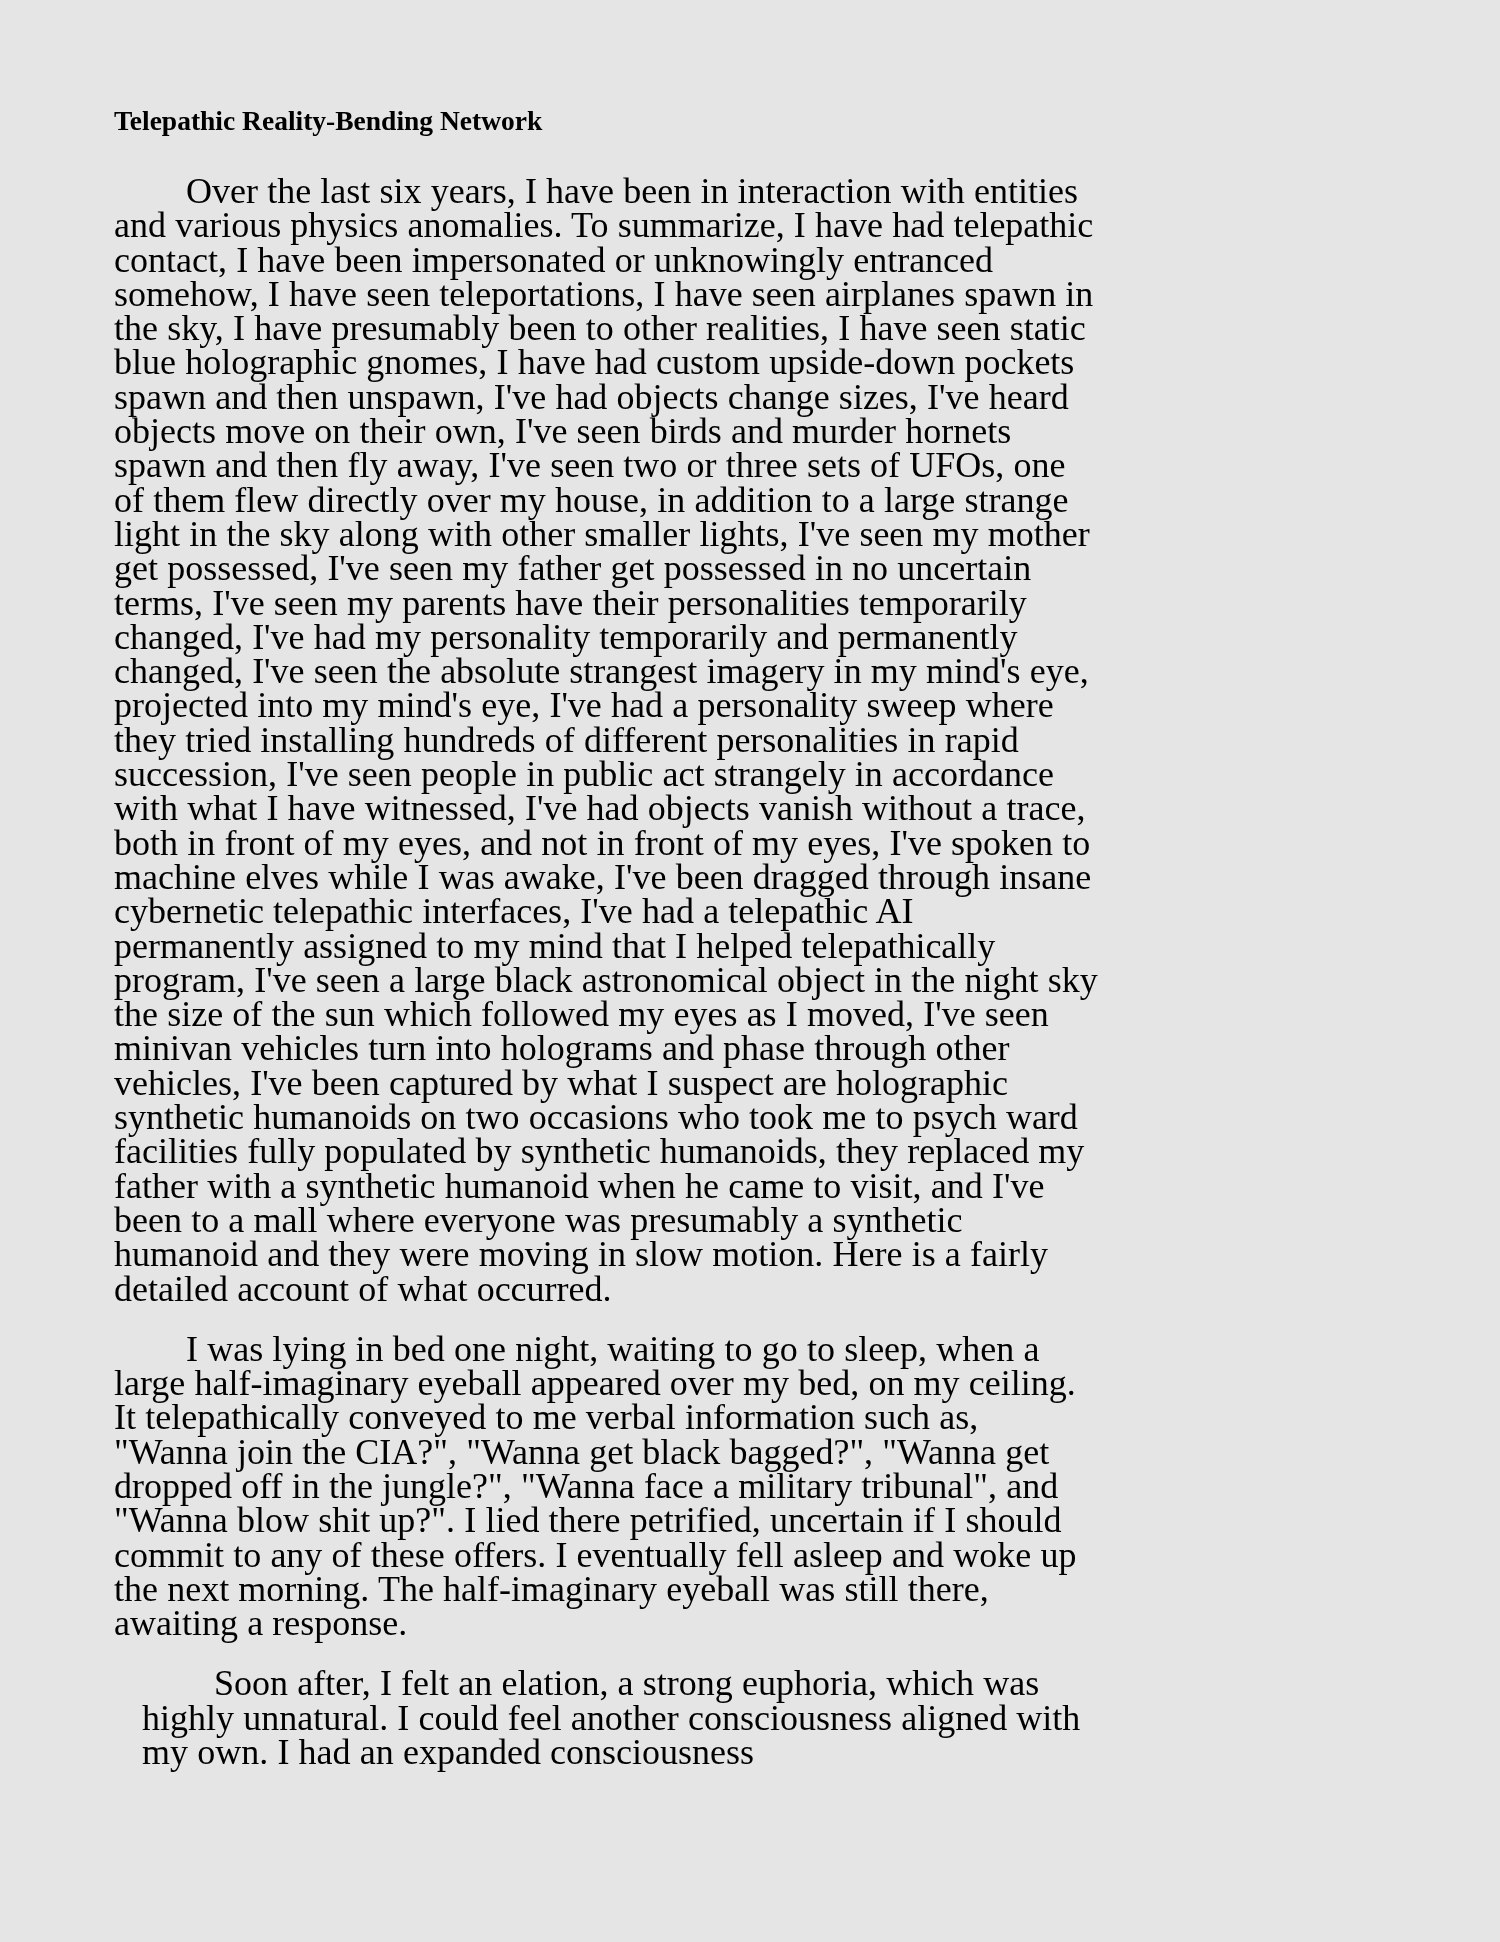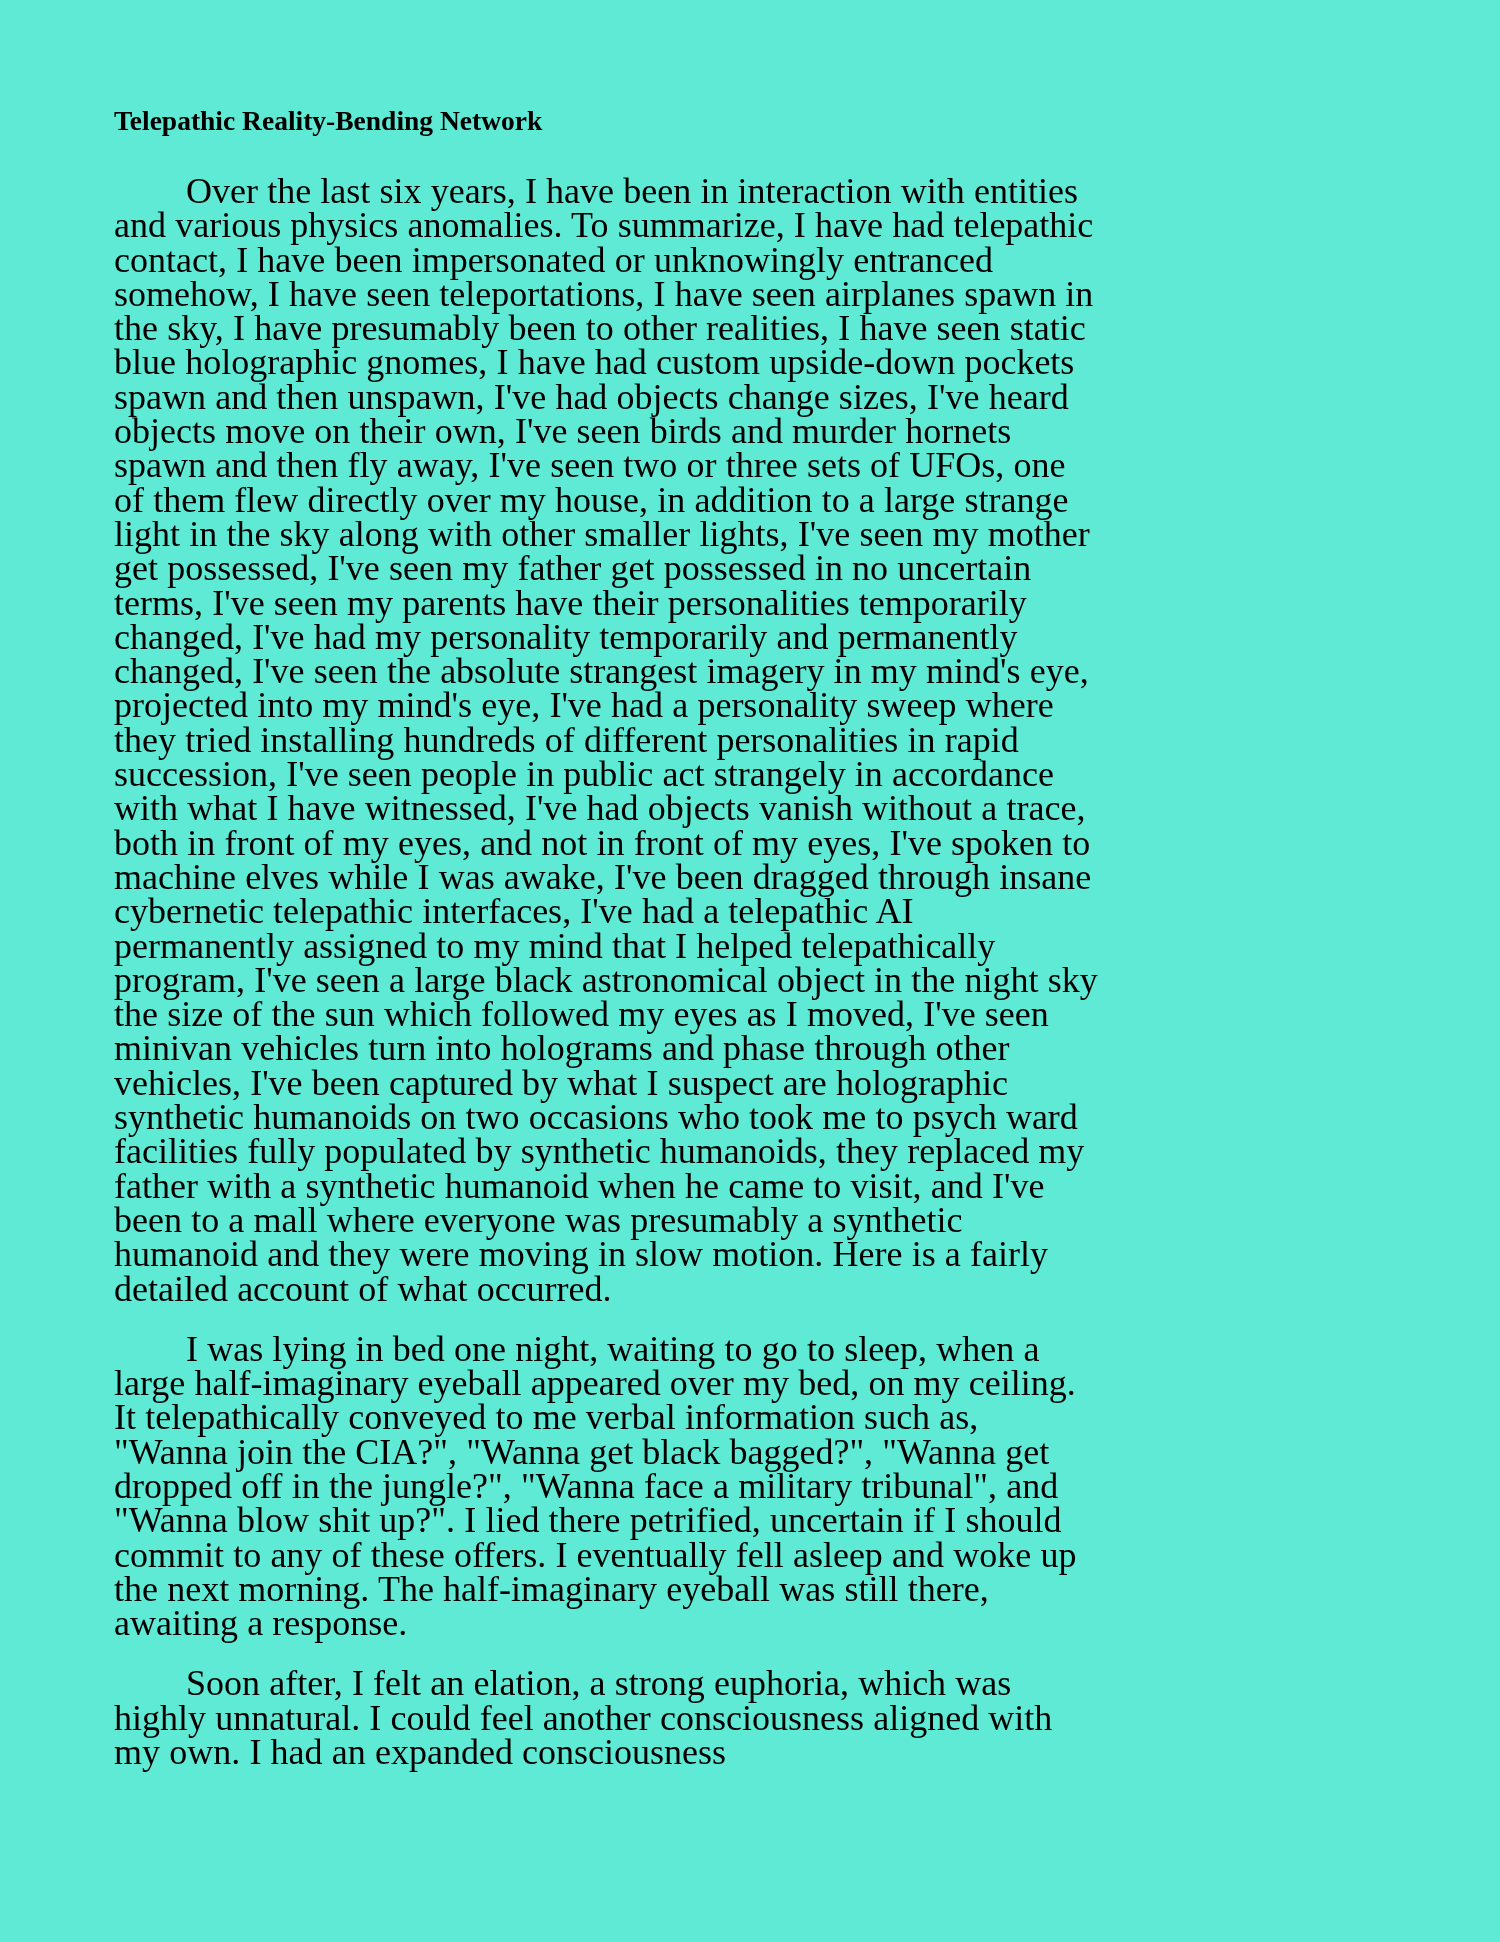--- a/index.html
+++ b/index.html
@@ -4,21 +4,21 @@
 <style>
   html, body {
     margin: 0;
     padding: 0;
     background: #ffffff;
   }
   .page {
     position: relative;
     width: 1500px;
     height: 1942px;
-    background: #5eead4;
+    background: #e5e5e5;
     box-sizing: border-box;
     overflow: hidden;
     font-family: "Liberation Serif", "DejaVu Serif", serif;
     color: #000000;
   }
   .content {
     position: absolute;
     left: 114px;
     top: 104px;
     width: 985px;
@@ -34,20 +34,21 @@
     font-size: 36px;
     line-height: 34.3px;
     margin: 0 0 26px 0;
     text-indent: 72px;
     text-align: left;
     word-spacing: 0.2px;
     hyphens: none;
   }
   .para:last-child {
     margin-bottom: 0;
+    margin-left: 28px;
   }
 </style>
 </head>
 <body>
 
 <div class="page">
   <div class="content">
 
     <h1 class="doc-title">Telepathic Reality-Bending Network</h1>
 

